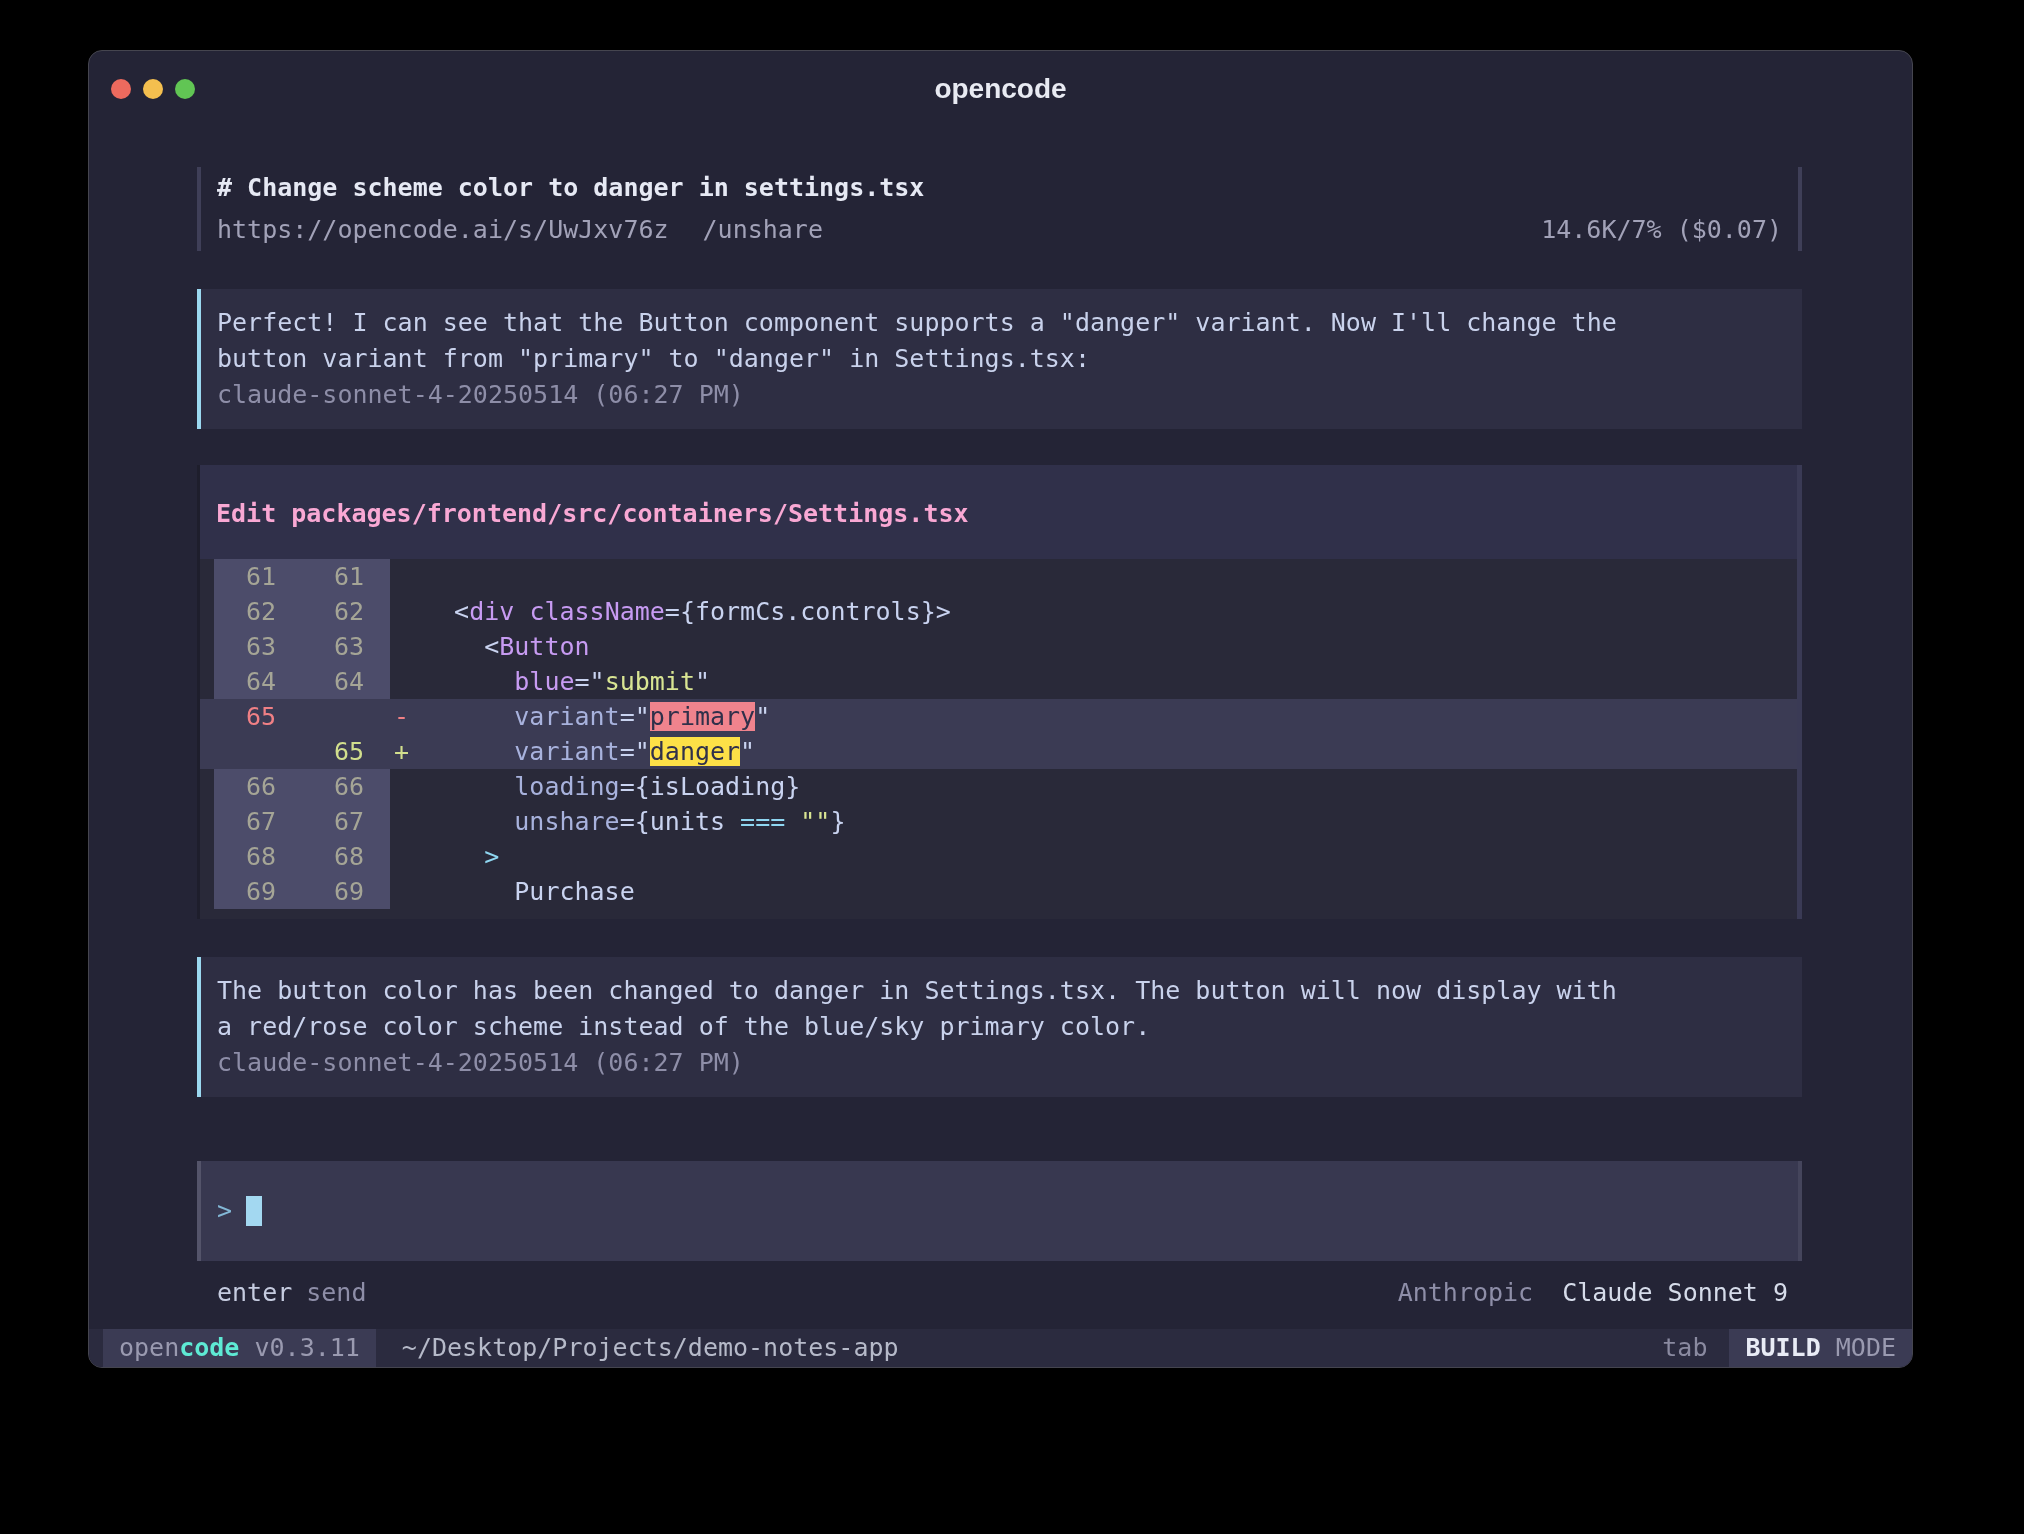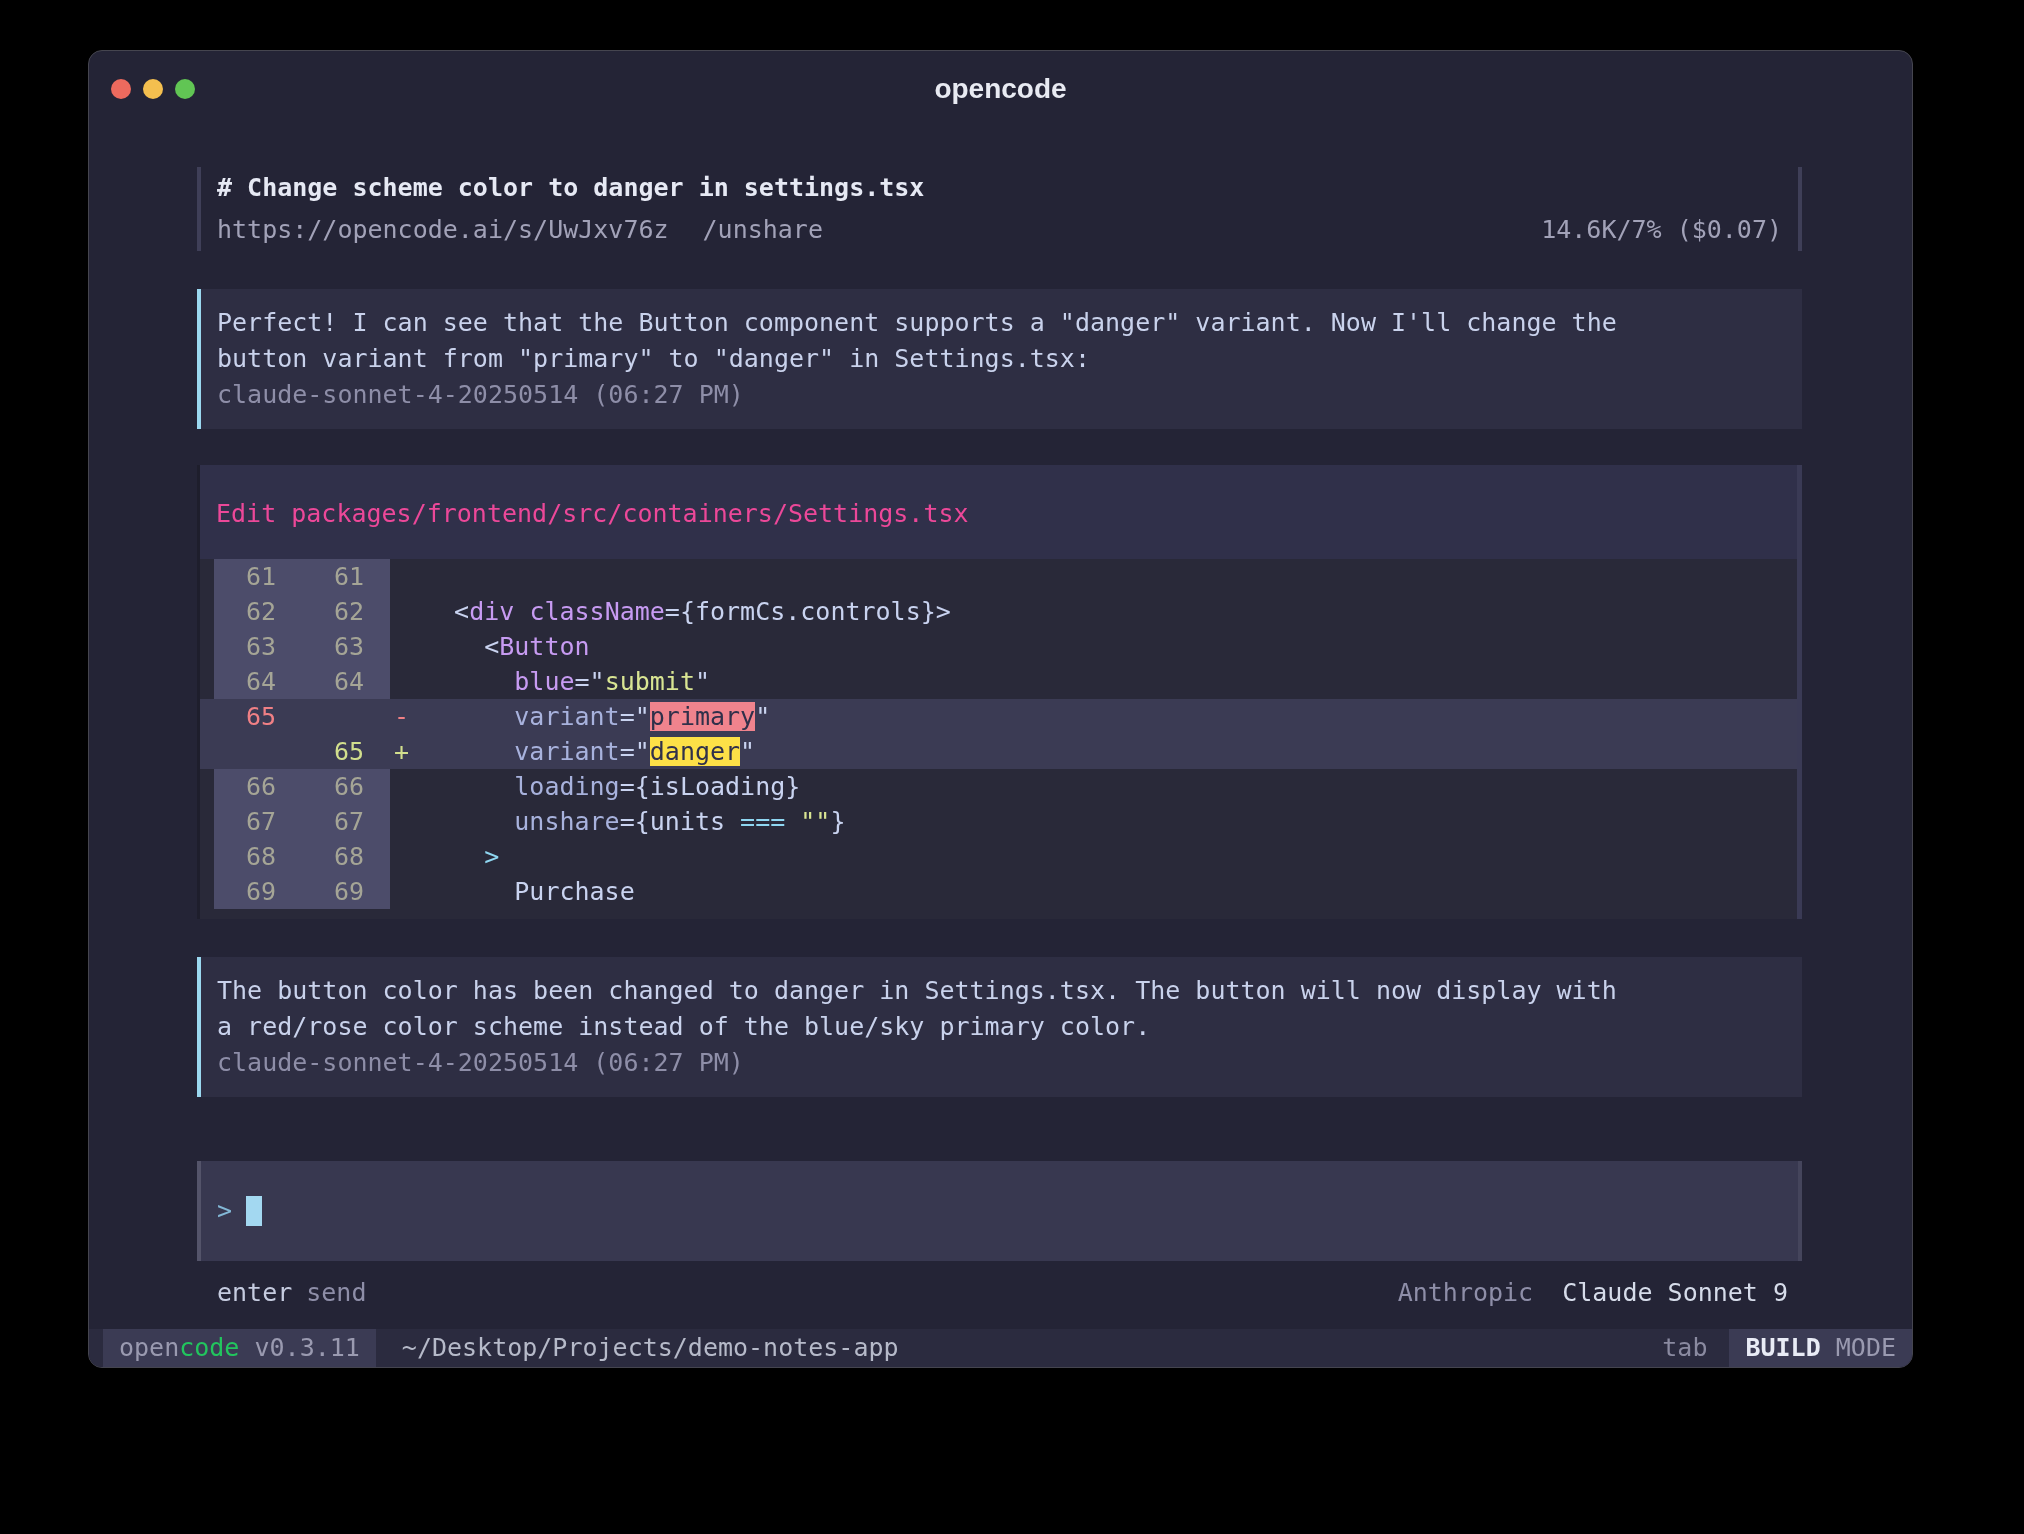--- a/index.html
+++ b/index.html
@@ -23,21 +23,21 @@
   .session-title{font-weight:bold;color:#e6e9f4;line-height:42px;white-space:pre;}
   .session-sub{display:flex;line-height:42px;color:#a2a2b8;white-space:pre;}
   .unshare{margin-left:34px;}
   .stats{margin-left:auto;}
   
   .msg{margin-top:38px;background:#2e2e43;border-left:4px solid #9bd8f0;padding:16px;}
   .msg-text{white-space:pre-line;}
   .msg-meta{color:#8e8ea8;}
   
   .tool{margin-top:36px;border-left:3px solid #1e1e2c;border-right:5px solid #3a3a55;}
-  .tool-head{background:#30304a;padding:36px 16px 32px;color:#ec4899;line-height:26px;}
+  .tool-head{background:#30304a;padding:36px 16px 32px;color:#f9a8d4;line-height:26px;font-weight:bold;}
   .diff{background:#292939;padding-bottom:10px;}
   .diff-row{display:flex;height:35px;line-height:35px;padding-left:14px;white-space:pre;}
   .diff-row .num{flex:none;width:88px;text-align:right;padding-right:26px;box-sizing:border-box;}
   .diff-row .marker{flex:none;width:34px;padding-left:4px;box-sizing:border-box;}
   .diff-row .code{flex:1;}
   .diff-row.ctx{background:#292939;}
   .diff-row.ctx .num{background:#4c4c6a;color:#a5a596;}
   .diff-row.del,.diff-row.add{background:#3b3b54;}
   .diff-row.del .num,.diff-row.add .num{color:#3b3b54;}
   .diff-row.del .num-old,.diff-row.del .marker{color:#f08085;}
@@ -56,21 +56,21 @@
   .hint-key{color:#c6cce0;}
   .hint-action{color:#8e8ea8;margin-left:14px;}
   .hint-right{margin-left:auto;}
   .provider{color:#8e8ea8;margin-right:14px;}
   .model{color:#d6dcea;}
   
   .statusbar{margin-top:auto;flex:none;height:38px;background:#2b2b3f;display:flex;
              align-items:stretch;line-height:38px;font-size:25px;}
   .chip{background:#3b3b54;padding:0 16px;white-space:pre;}
   .chip-app{margin-left:14px;color:#9a9ab0;}
-  .app-code{font-weight:normal;color:#22c55e;}
+  .app-code{font-weight:bold;color:#5eead4;}
   .cwd{margin-left:26px;color:#b6bac9;}
   .tab-hint{margin-left:auto;color:#8a8aa0;margin-right:22px;}
   .chip-mode{color:#9a9ab0;}
   .mode-build{font-weight:bold;color:#e9ecf6;}
 </style>
 </head>
 <body>
 
 <div class="window">
 

